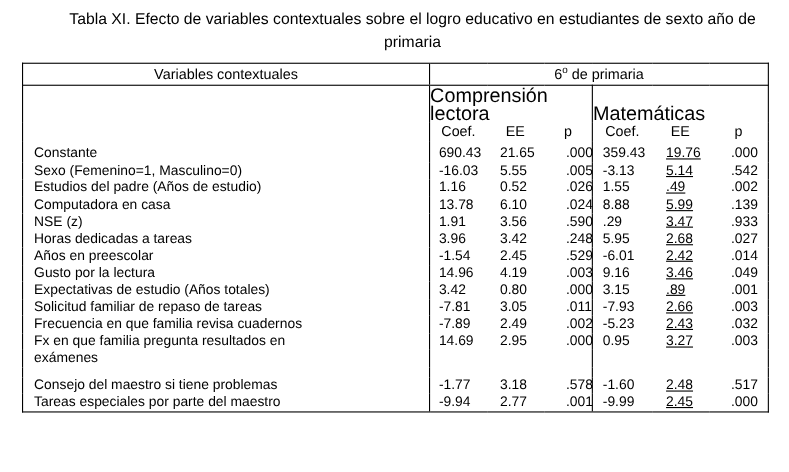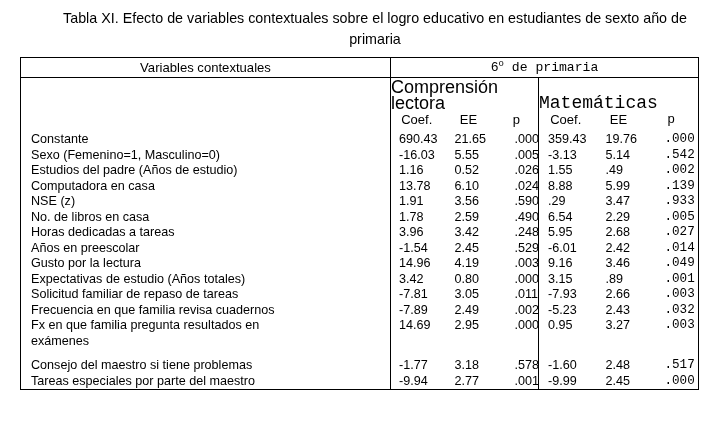--- a/index.html
+++ b/index.html
@@ -49,21 +49,21 @@
     margin: 0;
     font-weight: normal;
     vertical-align: bottom;
   }
 
   
   .rule-top    { border-top: 1.6px solid #000; }
   .rule-bottom { border-bottom: 1.6px solid #000; }
   .vline-l { border-left: 1.4px solid #000; }
   .outer-l { border-left: 1.6px solid #000; }
-  .outer-r { border-right: 1.6px solid #000; font-family: Liberation Mono, monospace; }
+  .outer-r { border-right: 1.6px solid #000; }
 
   
   .hdr-main {
     text-align: center;
     font-weight: bold;
     font-size: 13.1px;
     height: 19px;
     line-height: 19px;
   }
   .hdr-sub {
@@ -97,21 +97,21 @@
   td.num {
     text-align: left;
     height: 15.5px;
     line-height: 15.5px;
     white-space: nowrap;
   }
   .pad-c1 { padding-left: 8px !important; }
   .pad-c2 { padding-left: 12px !important; }
   .pad-c3 { padding-left: 20px !important; }
   .pad-m1 { padding-left: 9px !important; }
-  .pad-m2 { padding-left: 13px !important; }
+  .pad-m2 { padding-left: 13px !important; text-decoration: underline; }
   .pad-m3 { padding-left: 20px !important; }
 
   tr.first-data td { padding-top: 3px !important; }
   .wrapline { height: 15.5px; line-height: 15.5px; }
   .gaprow td { height: 9px; line-height: 9px; }
 </style>
 </head>
 <body>
 
 <div id="page">
@@ -205,29 +205,20 @@
         <tr>
           <td class="lbl outer-l">NSE (z)</td>
           <td class="num vline-l pad-c1">1.91</td>
           <td class="num pad-c2">3.56</td>
           <td class="num pad-c3">.590</td>
           <td class="num vline-l pad-m1">.29</td>
           <td class="num pad-m2">3.47</td>
           <td class="num pad-m3 outer-r">.933</td>
         </tr>
 
-        <tr>
-          <td class="lbl outer-l">No. de libros en casa</td>
-          <td class="num vline-l pad-c1">1.78</td>
-          <td class="num pad-c2">2.59</td>
-          <td class="num pad-c3">.490</td>
-          <td class="num vline-l pad-m1">6.54</td>
-          <td class="num pad-m2">2.29</td>
-          <td class="num pad-m3 outer-r">.005</td>
-        </tr>
 
         <tr>
           <td class="lbl outer-l">Horas dedicadas a tareas</td>
           <td class="num vline-l pad-c1">3.96</td>
           <td class="num pad-c2">3.42</td>
           <td class="num pad-c3">.248</td>
           <td class="num vline-l pad-m1">5.95</td>
           <td class="num pad-m2">2.68</td>
           <td class="num pad-m3 outer-r">.027</td>
         </tr>

